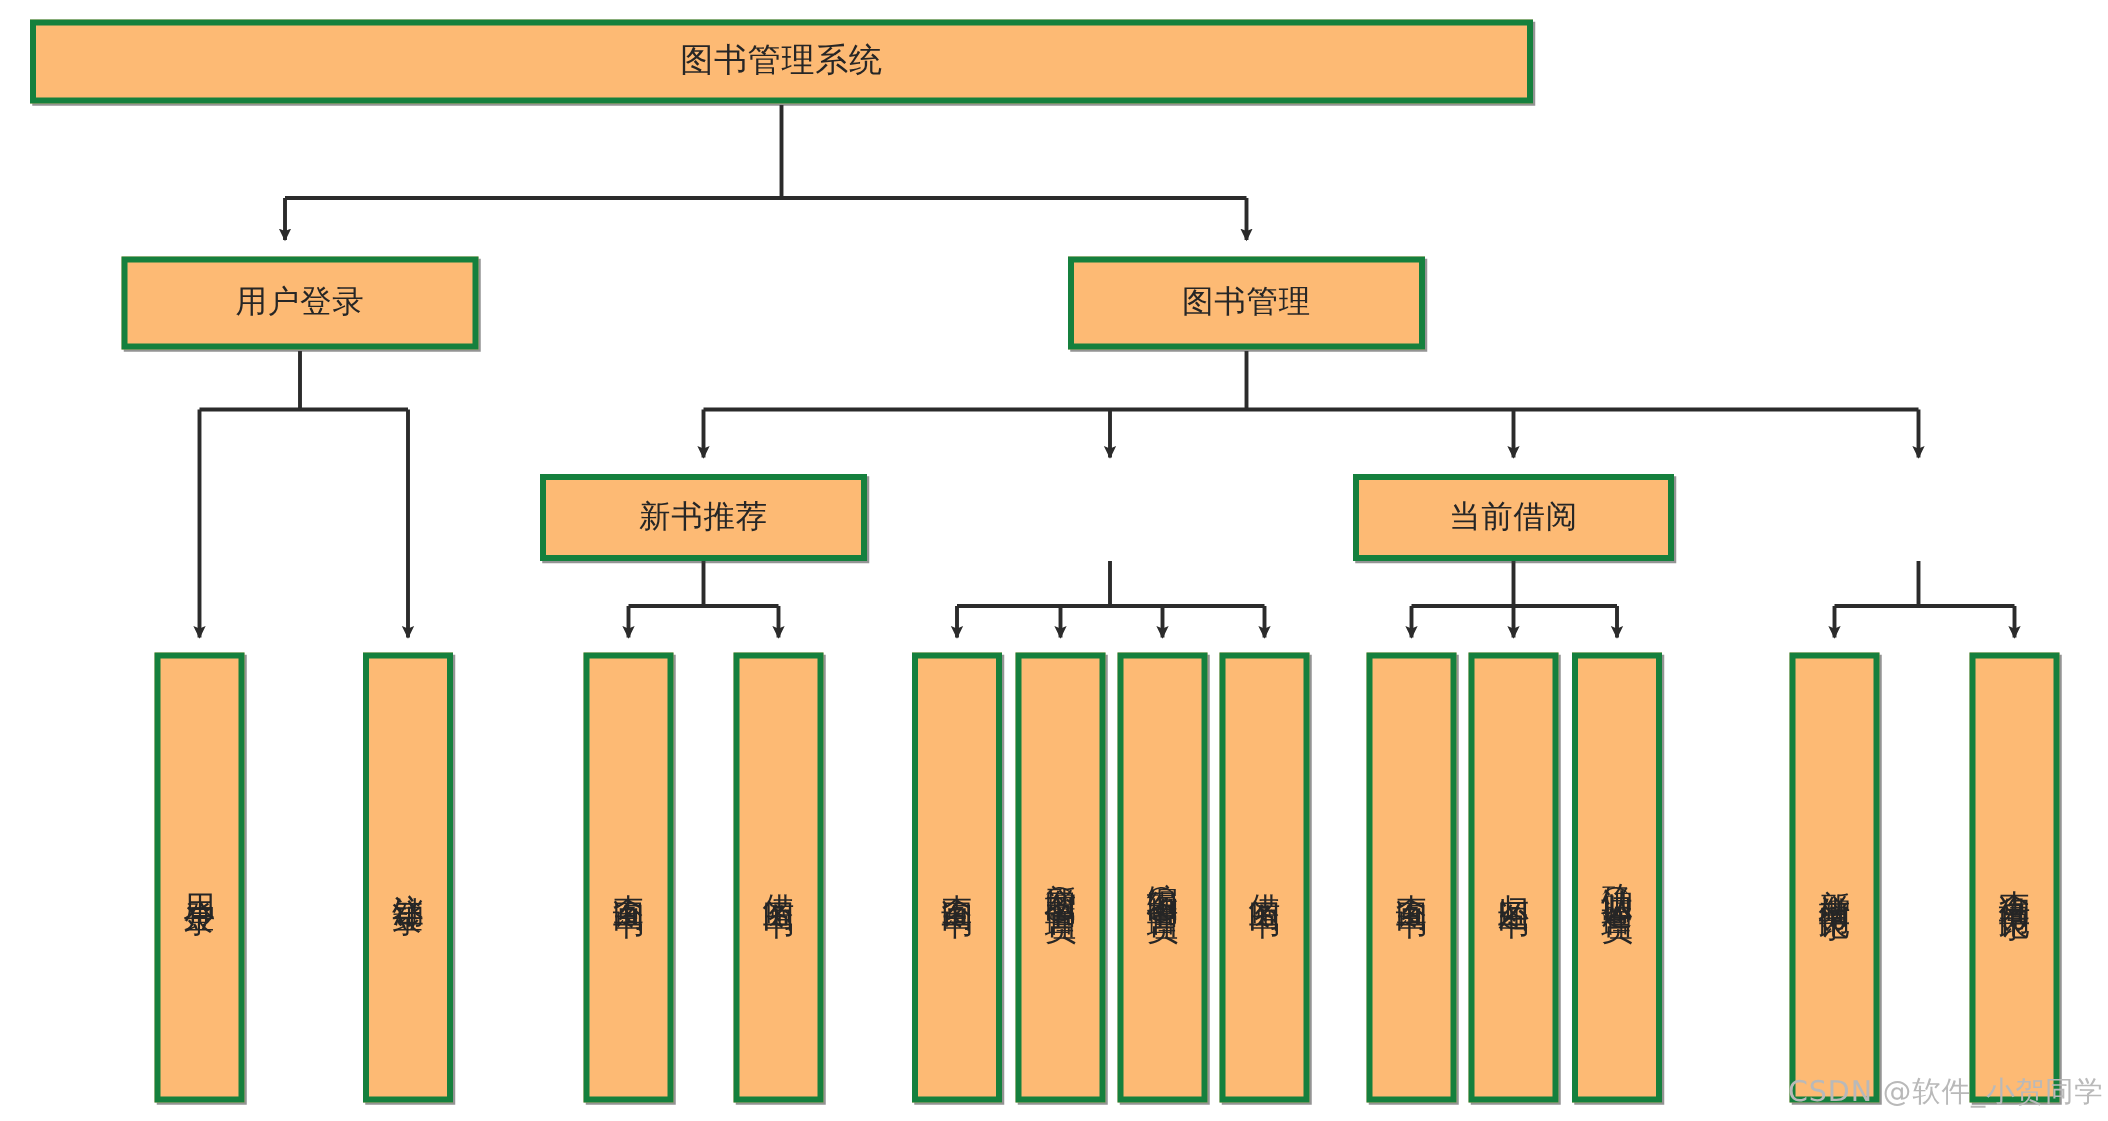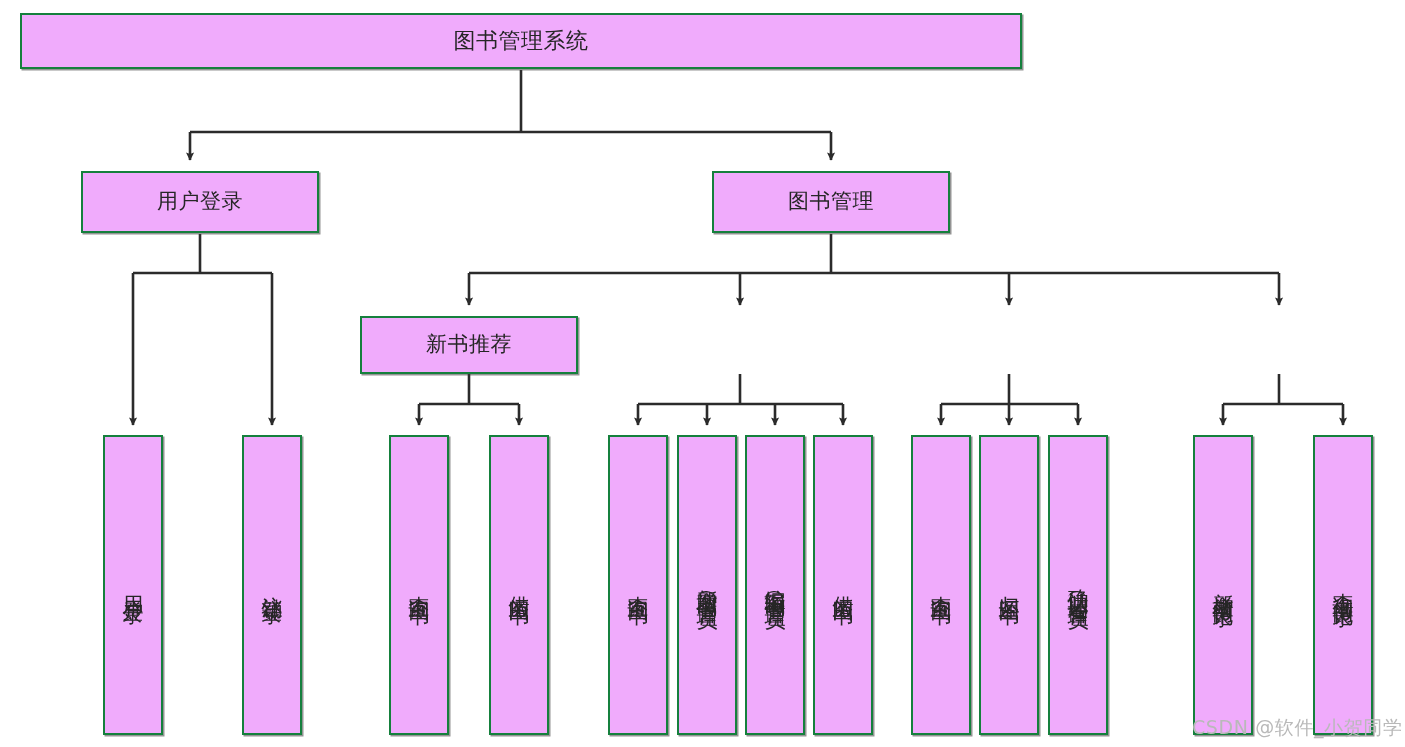--- a/index.html
+++ b/index.html
@@ -22,22 +22,22 @@
     position: absolute;
     left: 0;
     top: 0;
     width: 1405px;
     height: 747px;
     pointer-events: none;
   }
   .node {
     position: absolute;
     box-sizing: border-box;
-    background: #f0abfc;
-    border: 2px solid #15803d;
+    background: #fdba74;
+    border: 4px solid #15803d;
     box-shadow: 1.5px 1.5px 0 rgba(60,60,60,0.55);
     display: flex;
     align-items: center;
     justify-content: center;
     color: #1a1a1a;
   }
   .node-label {
     display: block;
     text-align: center;
     line-height: 1.12;
@@ -141,20 +141,23 @@
 
   <div class="node horiz" style="left:360px; top:316px; width:218px; height:58px;">
     <span class="node-label">新书推荐</span>
   </div>
 
   <div class="node horiz" style="left:712px; top:171px; width:238px; height:62px;">
     <span class="node-label">图书管理</span>
   </div>
 
 
+  <div class="node horiz" style="left:902px; top:316px; width:214px; height:58px;">
+    <span class="node-label">当前借阅</span>
+  </div>
 
 
   <div class="node vert" style="left:103px; top:435px; width:60px; height:300px;">
     <span class="node-label">用户登录</span>
   </div>
 
   <div class="node vert" style="left:242px; top:435px; width:60px; height:300px;">
     <span class="node-label">注销登录</span>
   </div>
 

